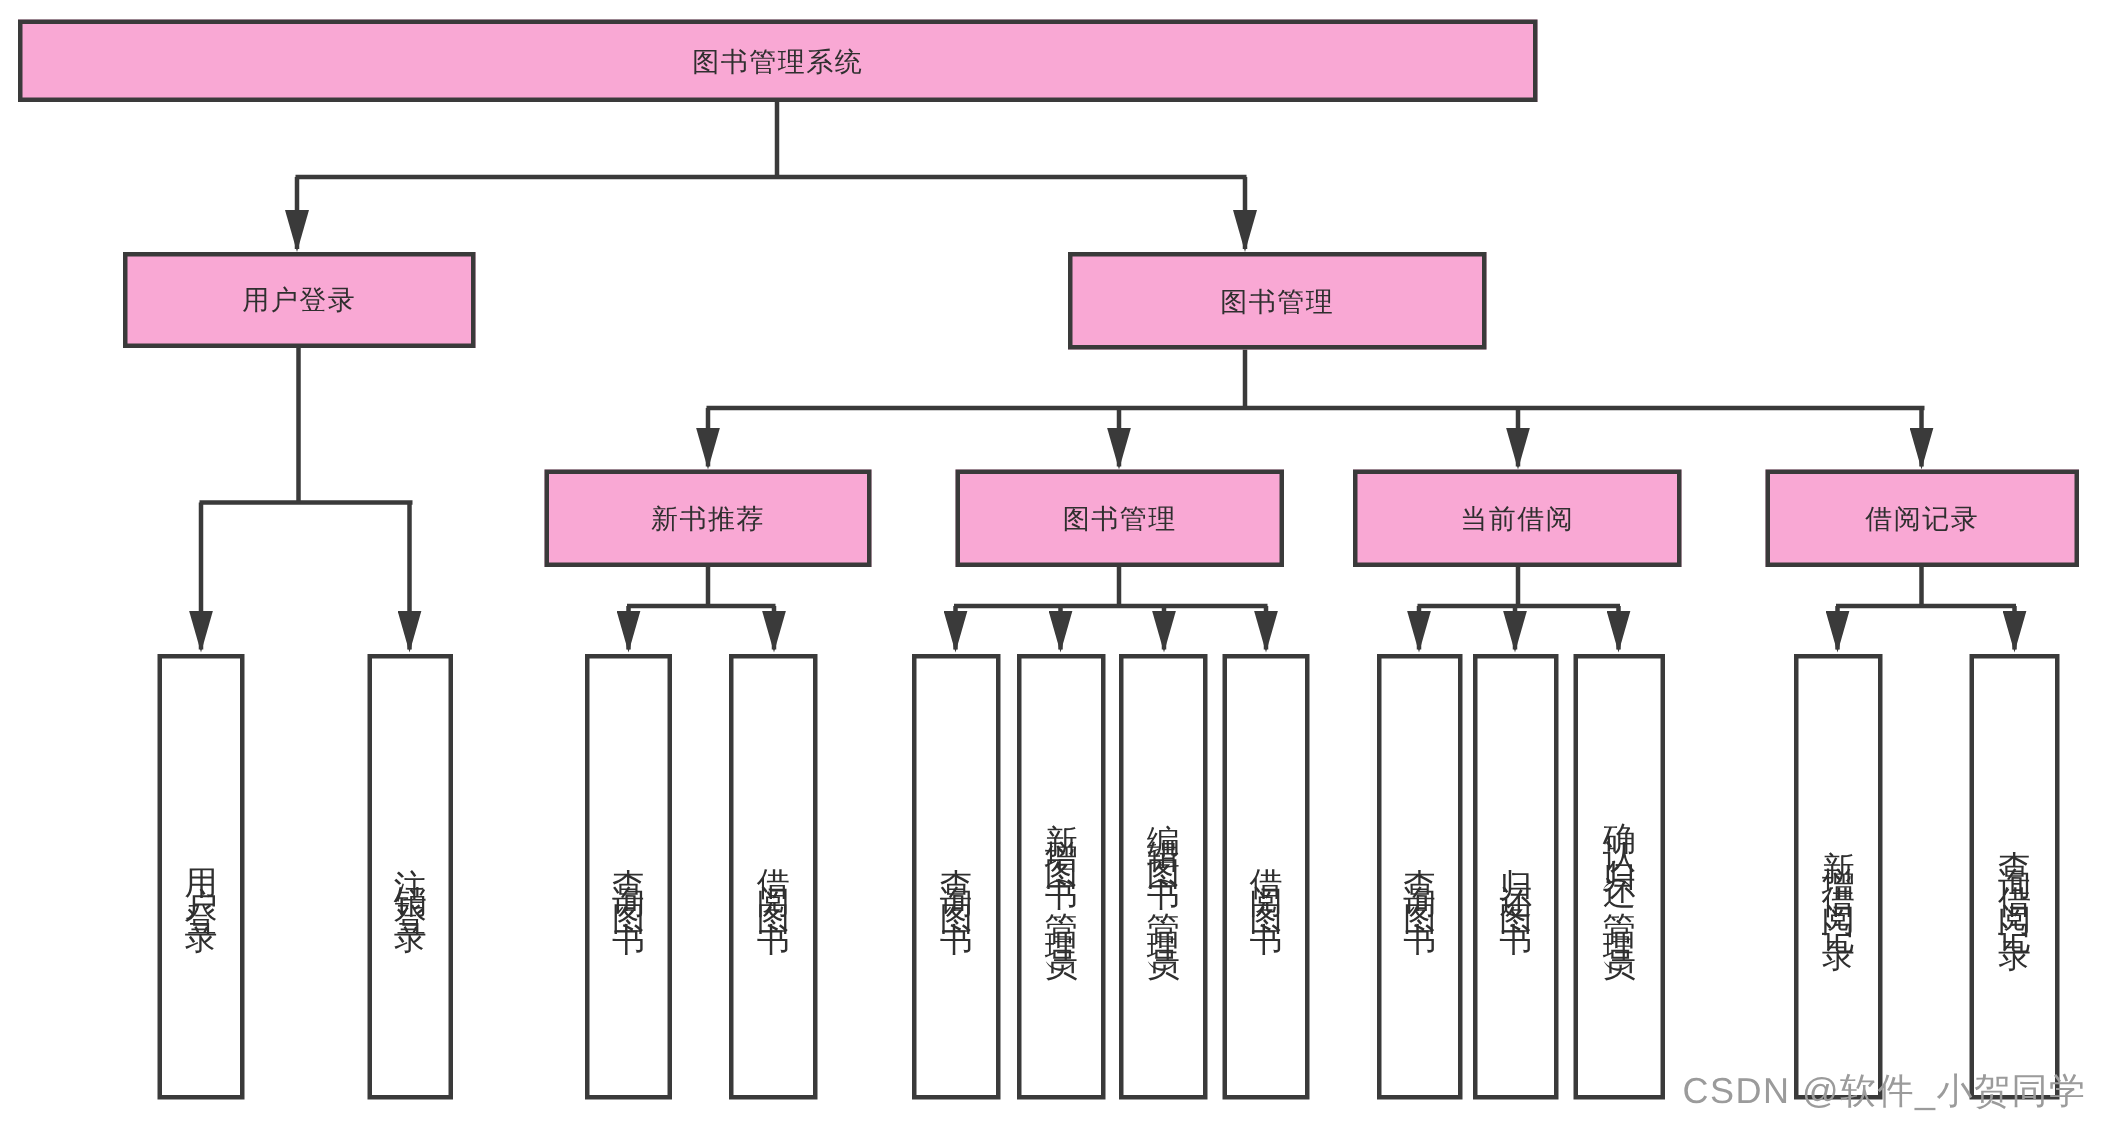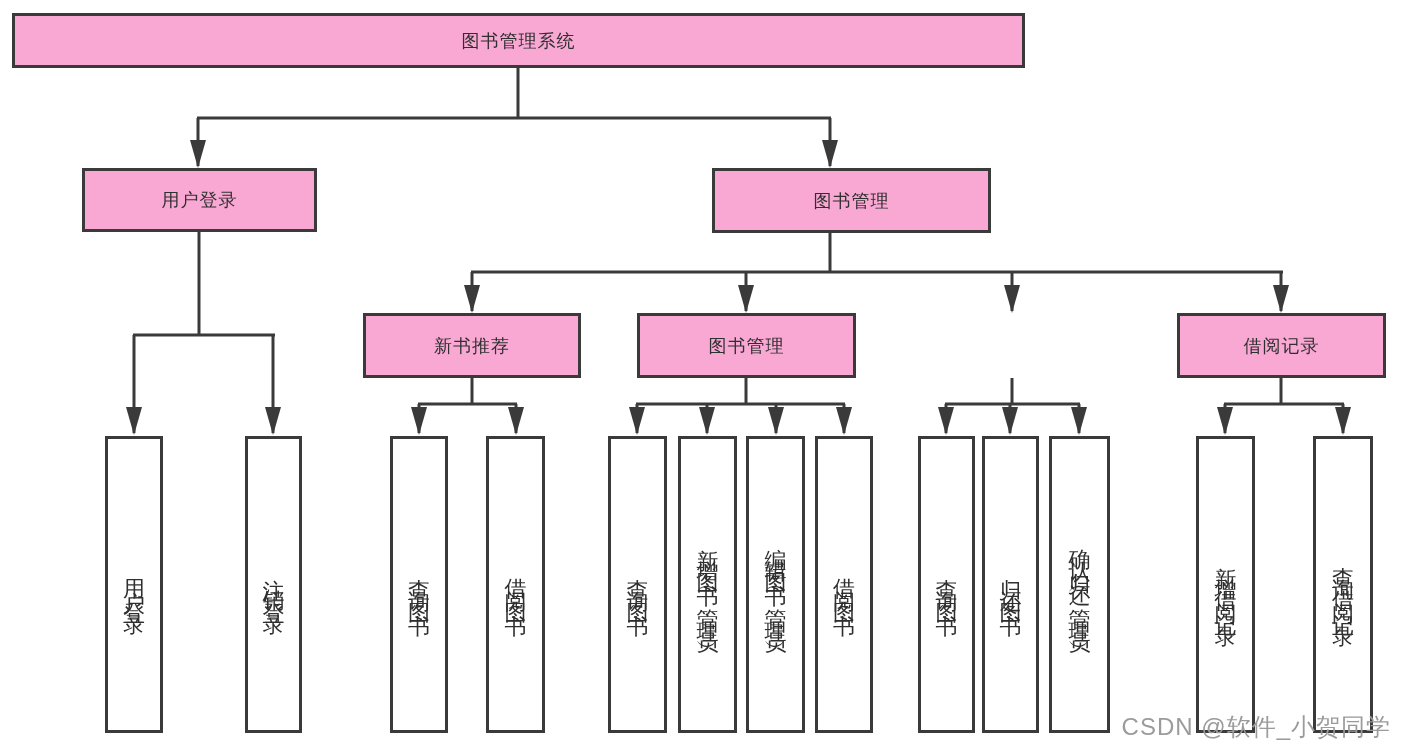--- a/index.html
+++ b/index.html
@@ -102,20 +102,23 @@
   <div class="hbox" style="left:712px;top:168px;width:279px;height:65px;">
     <span>图书管理</span>
   </div>
 
   <div class="hbox" style="left:363px;top:313px;width:218px;height:65px;">
     <span>新书推荐</span>
   </div>
   <div class="hbox" style="left:637px;top:313px;width:219px;height:65px;">
     <span>图书管理</span>
   </div>
+  <div class="hbox" style="left:902px;top:313px;width:219px;height:65px;">
+    <span>当前借阅</span>
+  </div>
   <div class="hbox" style="left:1177px;top:313px;width:209px;height:65px;">
     <span>借阅记录</span>
   </div>
 
   <div class="vbox" style="left:105px;top:436px;width:58px;height:297px;">
     <span class="vtext">用户登录</span>
   </div>
   <div class="vbox" style="left:245px;top:436px;width:57px;height:297px;">
     <span class="vtext">注销登录</span>
   </div>

